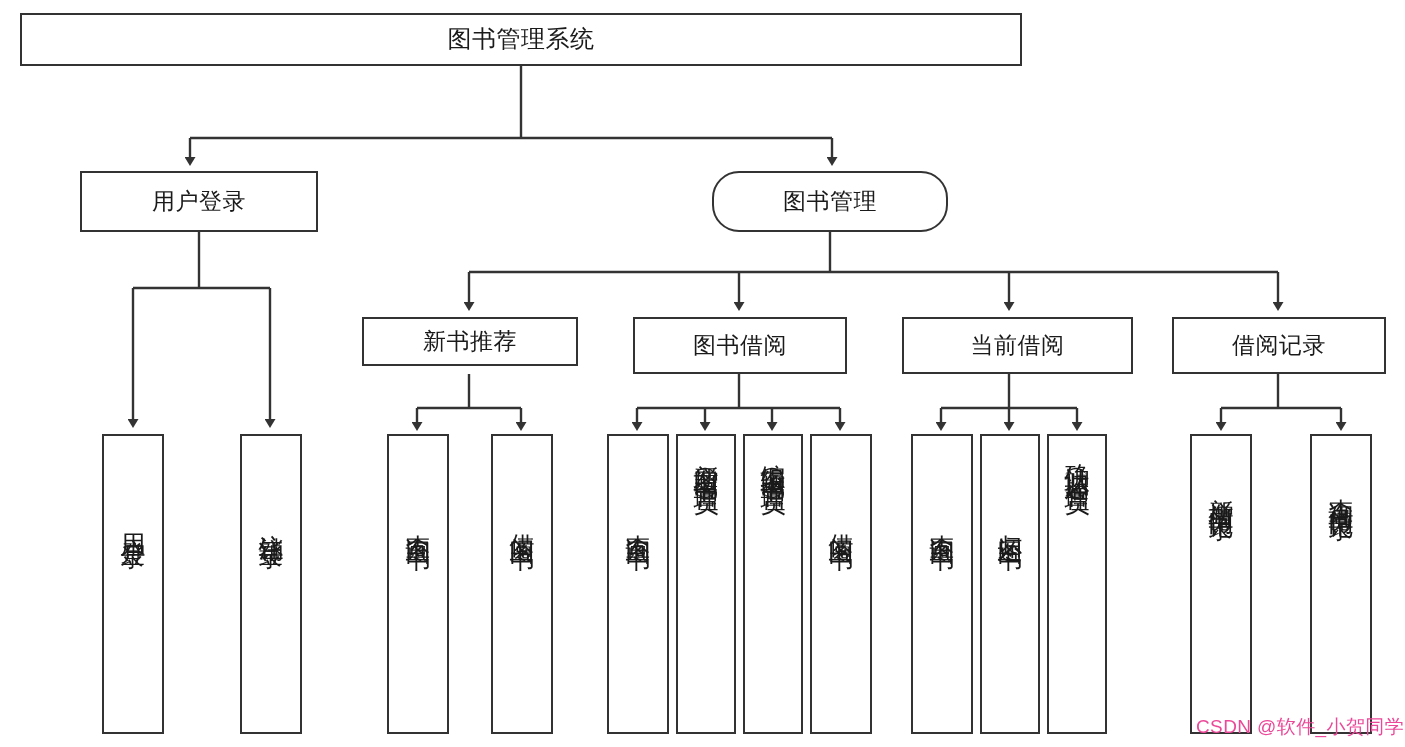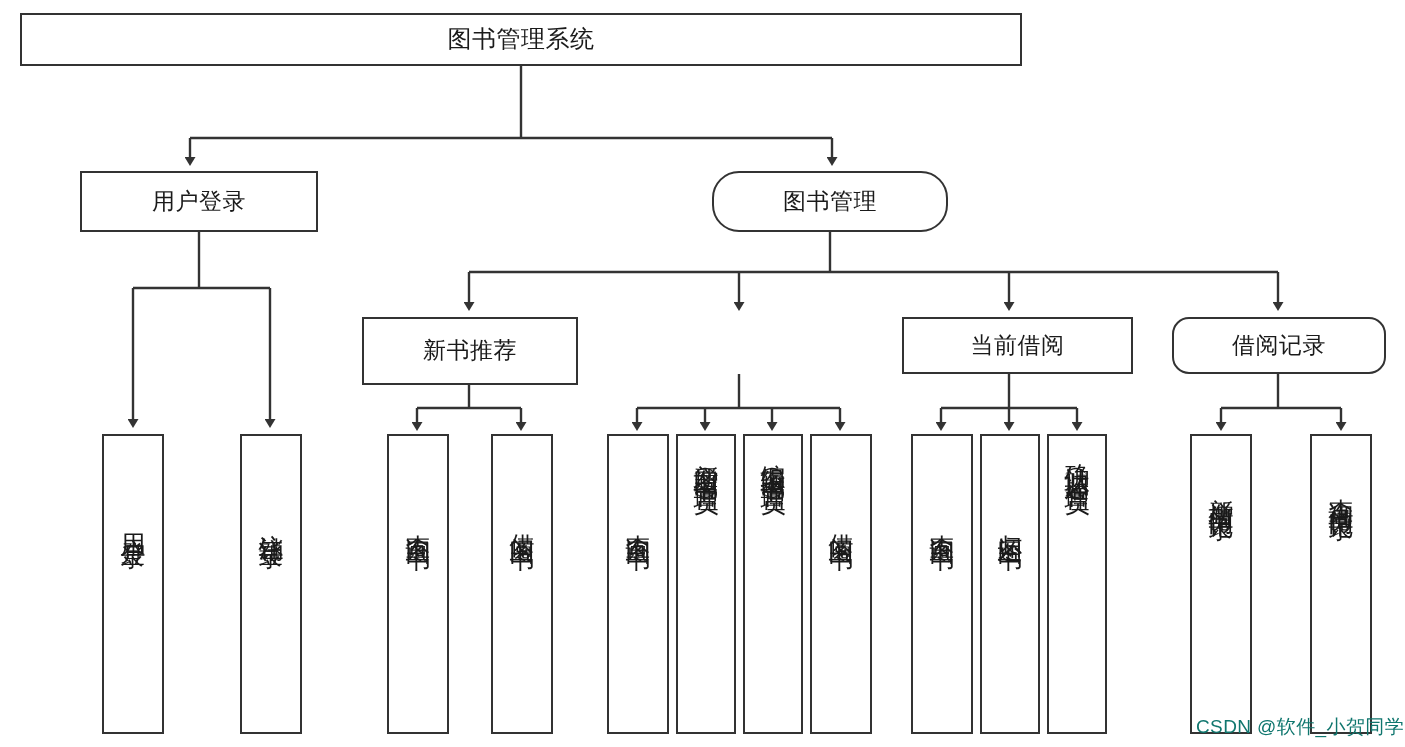--- a/index.html
+++ b/index.html
@@ -60,21 +60,21 @@
     writing-mode: vertical-rl;
     text-orientation: upright;
     font-size: 25px;
     line-height: 1.0;
     letter-spacing: 4px;
     white-space: nowrap;
   }
   .watermark {
     position: absolute;
     font-size: 19px;
-    color: #0f766e;
+    color: #ec4899;
     white-space: nowrap;
     z-index: 9;
     letter-spacing: 0.4px;
   }
 </style>
 </head>
 <body>
 
 <div id="canvas">
 
@@ -132,27 +132,30 @@
     <span class="label">图书管理系统</span>
   </div>
 
   <div class="node horiz" style="left:80px; top:171px; width:238px; height:61px;">
     <span class="label">用户登录</span>
   </div>
   <div class="node horiz" style="left:712px; top:171px; width:236px; height:61px;border-radius:27px;">
     <span class="label">图书管理</span>
   </div>
 
-  <div class="node horiz" style="left:362px; top:317px; width:216px; height:68px;">
+  <div class="node horiz" style="left:362px; top:317px; width:216px; height:49px;">
     <span class="label">新书推荐</span>
+  </div>
+  <div class="node horiz" style="left:633px; top:317px; width:214px; height:57px;">
+    <span class="label">图书借阅</span>
   </div>
   <div class="node horiz" style="left:902px; top:317px; width:231px; height:57px;">
     <span class="label">当前借阅</span>
   </div>
-  <div class="node horiz" style="left:1172px; top:317px; width:214px; height:57px;border-radius:17px;">
+  <div class="node horiz" style="left:1172px; top:317px; width:214px; height:57px;">
     <span class="label">借阅记录</span>
   </div>
 
   <div class="node vert" style="left:102px; top:434px; width:62px; height:300px; padding-top:78px;">
     <span class="label">用户登录</span>
   </div>
   <div class="node vert" style="left:240px; top:434px; width:62px; height:300px; padding-top:78px;">
     <span class="label">注销登录</span>
   </div>
 

